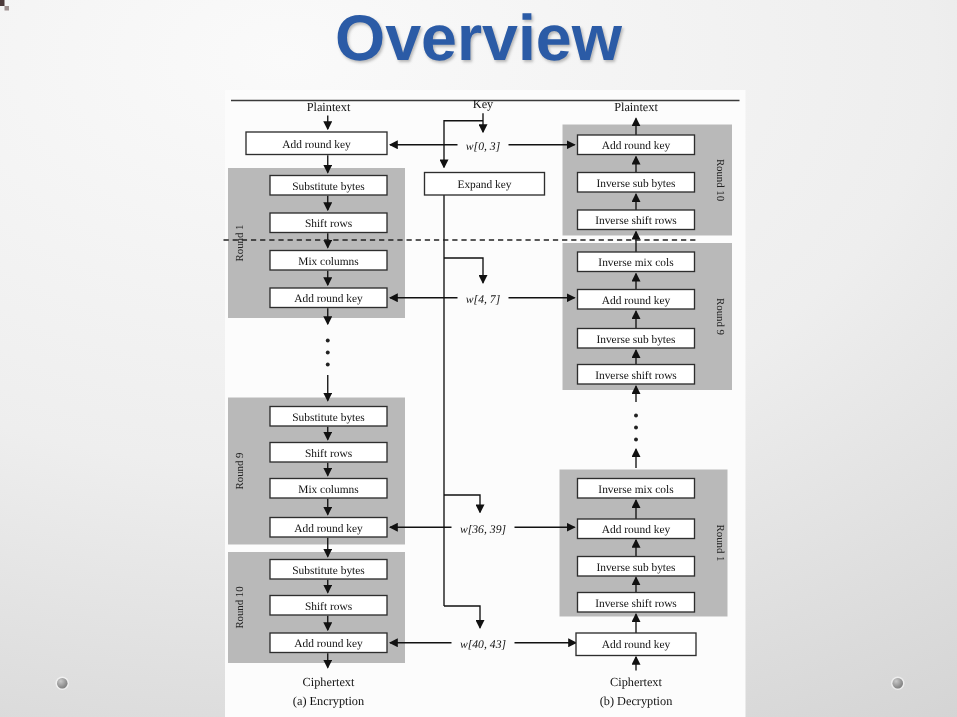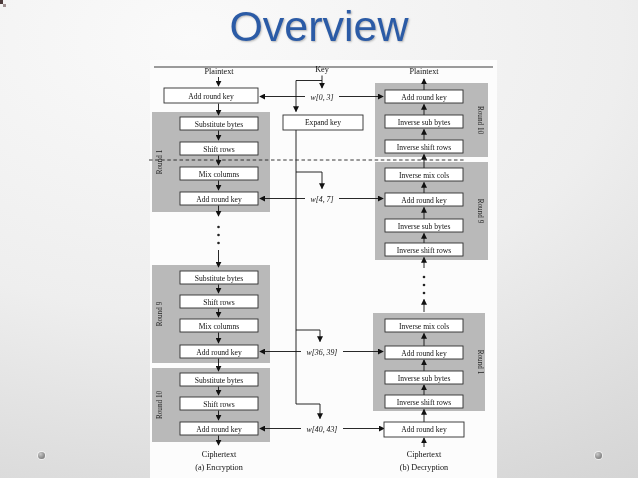--- a/index.html
+++ b/index.html
@@ -3,21 +3,21 @@
 <meta charset="utf-8">
 <style>
   html,body{margin:0;padding:0;}
   .slide{
     position:relative;width:638px;height:478px;overflow:hidden;
     background:radial-gradient(130% 110% at 30% 8%, #fafafa 0%, #eeeeee 52%, #d4d4d4 100%);
     font-family:"Liberation Serif", serif;
   }
   .title{
     position:absolute;left:0;top:2px;width:100%;margin:0;text-align:center;
-    font-family:"Liberation Sans", sans-serif;font-weight:normal;font-size:43px;
+    font-family:"Liberation Sans", sans-serif;font-weight:bold;font-size:43px;
     color:#2b5ba6;text-shadow:1px 1px 2px rgba(60,60,60,0.35);letter-spacing:0px;
   }
   .artifact1{position:absolute;left:0;top:0;width:3px;height:4px;background:#4c3a3a;}
   .artifact2{position:absolute;left:3px;top:4px;width:3px;height:3px;background:#8a7878;opacity:.8;}
   .deco-circle{
     position:absolute;width:7px;height:7px;border-radius:50%;
     background:radial-gradient(circle at 35% 30%, #c9c9c9 0%, #8d8d8d 60%, #6f6f6f 100%);
     box-shadow:0 0 0 1px rgba(255,255,255,0.55);
   }
   .deco-left{left:38px;top:452px;}

